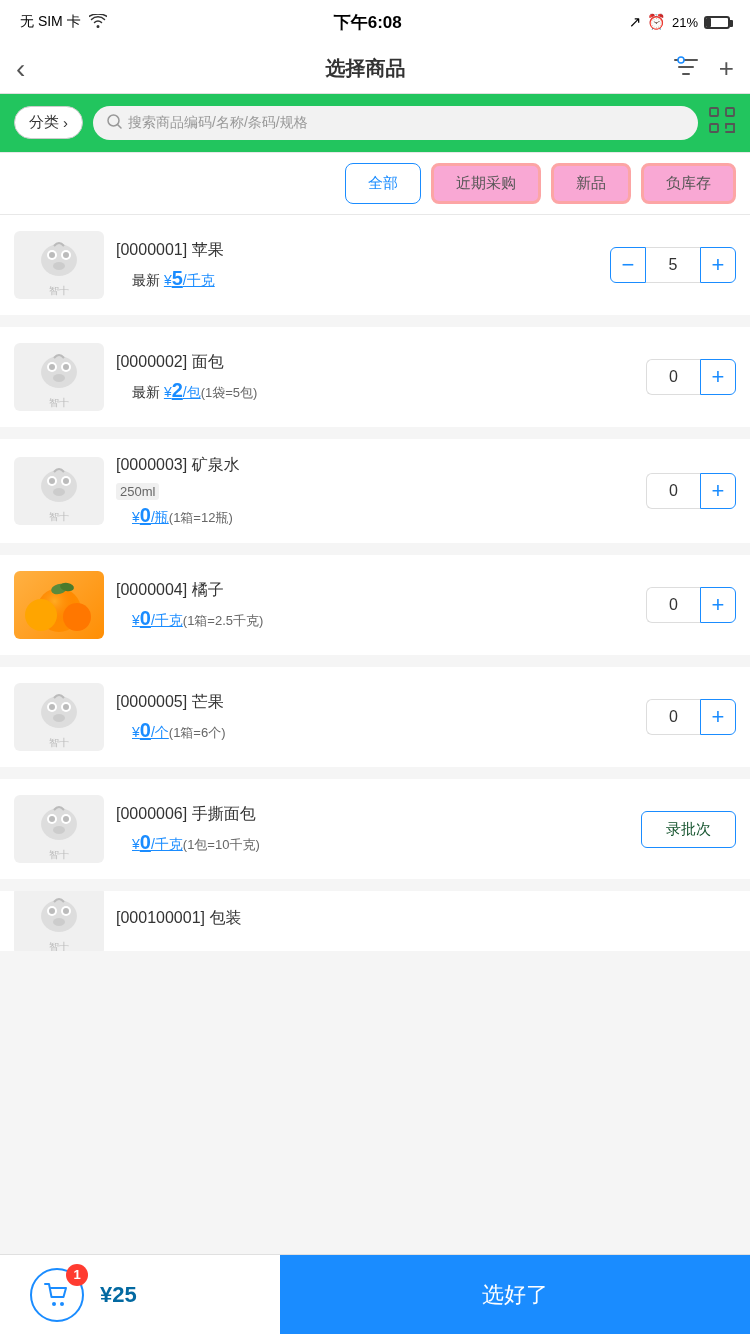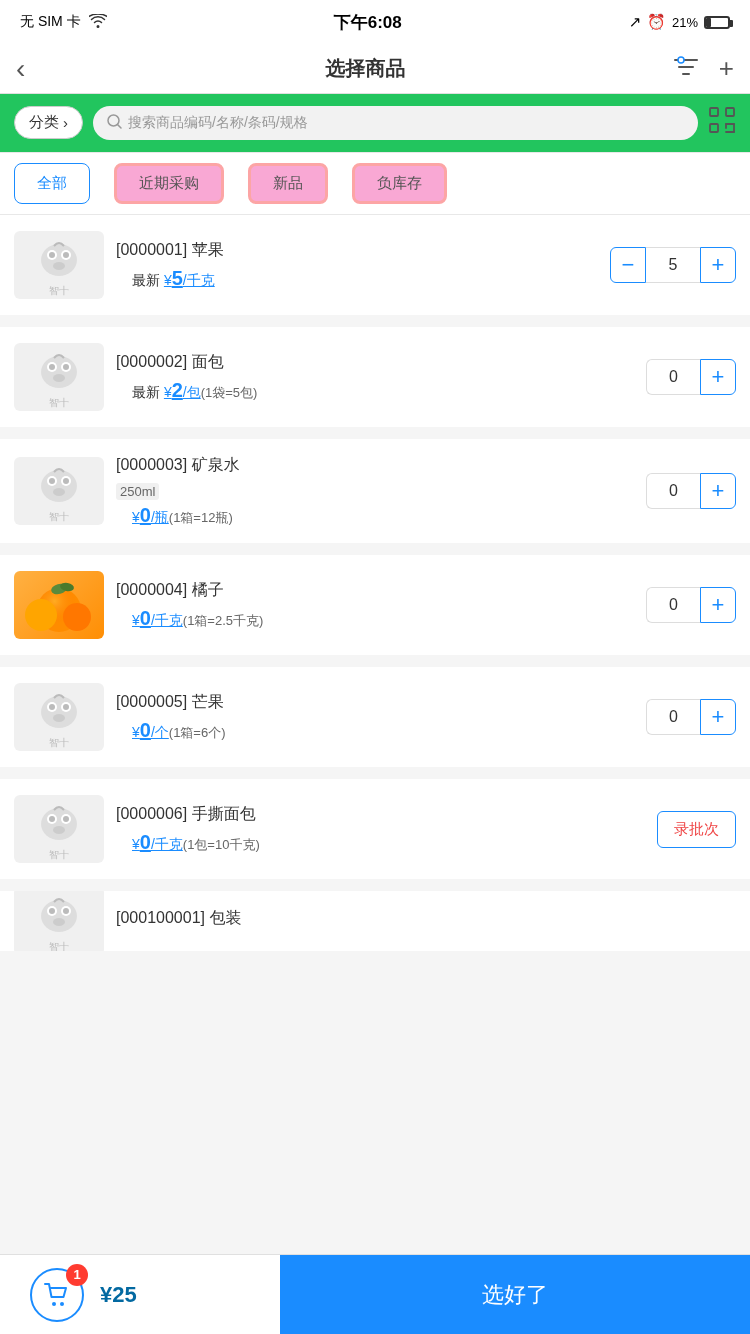--- a/index.html
+++ b/index.html
@@ -80,22 +80,23 @@
       font-size: 14px;
       color: #999;
     }
     .scan-icon { font-size: 22px; color: #555; }
 
     
     .tab-bar {
       background: #fff;
       padding: 10px 14px;
       display: flex;
-      gap: 24px;
+      gap: 10px;
       border-bottom: 1px solid #e8e8e8;
+      justify-content: flex-end;
     }
     .tab-item {
       padding: 8px 22px;
       border-radius: 8px;
       font-size: 15px;
       color: #555;
       background: #f9a8d4;
       border: 3px solid #fca5a5;
       cursor: pointer;
     }
@@ -217,24 +218,24 @@
     .qty-btn-minus {
       border-radius: 6px 0 0 6px;
     }
     .qty-btn-plus {
       border-radius: 0 6px 6px 0;
     }
 
     
     .batch-btn {
       border: 1.5px solid #1a8cff;
-      color: #ef4444;
+      color: #14532d;
       background: #fff;
       border-radius: 6px;
-      padding: 8px 16px;
+      padding: 8px 24px;
       font-size: 15px;
       cursor: pointer;
     }
 
     
     .bottom-bar {
       position: fixed;
       bottom: 0;
       left: 0;
       width: 750px;

